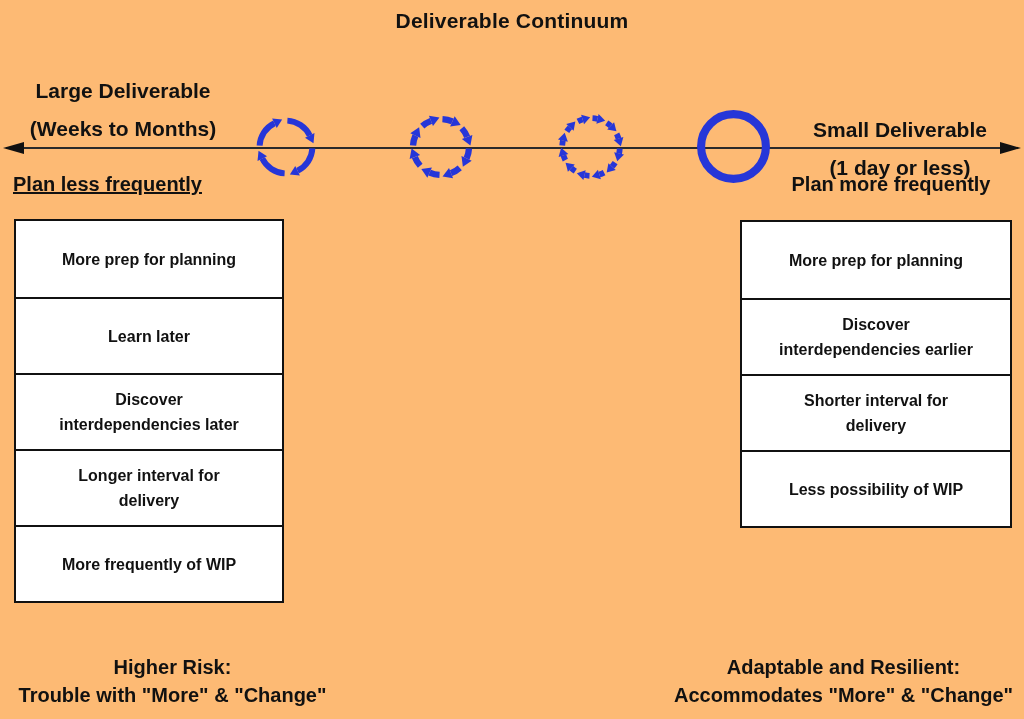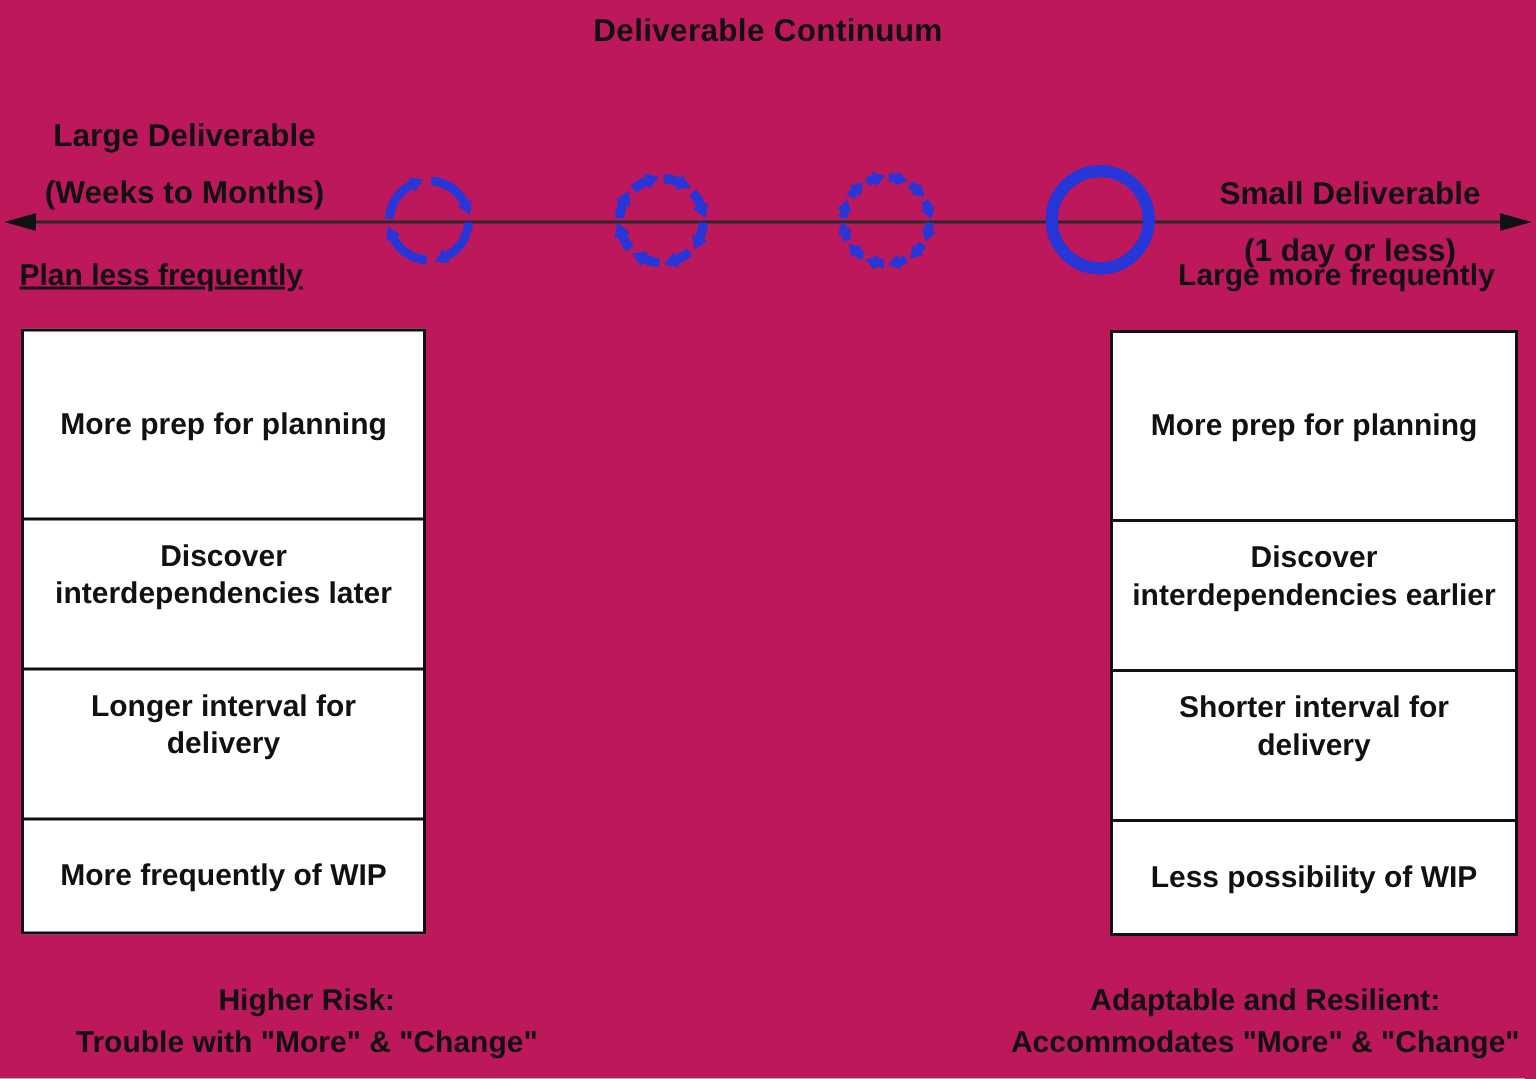--- a/index.html
+++ b/index.html
@@ -1,16 +1,16 @@
 <!DOCTYPE html>
 <html><head>
 <meta charset="utf-8">
 <style>
   html,body{margin:0;padding:0;background:#fff;}
-  #page{position:relative;width:1024px;height:719px;background:#be185d;overflow:hidden;
+  #page{position:relative;width:1024px;height:719px;background:#fdba74;overflow:hidden;
         font-family:"Liberation Sans",sans-serif;font-weight:700;color:#111;}
 
   .title{position:absolute;top:9px;left:0;width:1024px;text-align:center;
          font-size:21px;letter-spacing:.2px;}
 
   .axis-label{position:absolute;font-size:21px;line-height:38px;text-align:center;
               white-space:pre-line;}
   .axis-label.left{left:8px;top:72px;width:230px;}
   .axis-label.right{left:782px;top:72px;width:236px;margin-top:39px;}
 
@@ -27,27 +27,27 @@
   .cycle.c4{left:693px;top:106px;width:81px;height:81px;}
 
   .plan-caption{position:absolute;top:171px;font-size:20px;line-height:26px;}
   .plan-caption.left{left:13px;text-decoration:underline;}
   .plan-caption.right{left:778px;width:226px;text-align:center;}
 
   .factor-table{position:absolute;border:2px solid #111;background:#fff;box-sizing:border-box;}
   .factor-table.left{left:14px;top:219px;width:270px;}
   .factor-table.right{left:740px;top:220px;width:272px;}
   .factor-table .row{height:76px;display:flex;align-items:center;justify-content:center;
-                     text-align:center;font-size:20px;line-height:25px;white-space:pre-line;
-                     border-top:2px solid #111;padding:0 4px;box-sizing:border-box;margin-top:24px;}
+                     text-align:center;font-size:16px;line-height:25px;white-space:pre-line;
+                     border-top:2px solid #111;padding:0 4px;box-sizing:border-box;}
   .factor-table .row:first-child{border-top:none;}
 
   .footer-caption{position:absolute;top:653px;font-size:20px;line-height:28px;
                   text-align:center;white-space:pre-line;}
-  .footer-caption.left{left:0;width:345px;margin-left:32px;}
+  .footer-caption.left{left:0;width:345px;}
   .footer-caption.right{left:652px;width:383px;}
 </style>
 </head>
 <body>
 
 <div id="page">
 
   <div class="title">Deliverable Continuum</div>
 
   <div class="axis-label left">Large Deliverable
@@ -119,24 +119,25 @@
         <path d="M 48.824484126683906 8.531721009528477 L 36.25852987803136 5.053676469737338 L 40.351733744149676 18.44194305321983 Z" fill="#2636d8"></path>
       </svg>
     </div>
   <div class="cycle c4">
       <svg viewBox="0 0 100 100">
         <circle cx="50" cy="50" r="40" fill="none" stroke="#2636d8" stroke-width="10"></circle>
       </svg>
     </div>
 
   <div class="plan-caption left">Plan less frequently</div>
-  <div class="plan-caption right">Large more frequently</div>
+  <div class="plan-caption right">Plan more frequently</div>
 
   <div class="factor-table left">
     <div class="row">More prep for planning</div>
+    <div class="row">Learn later</div>
     <div class="row">Discover
 interdependencies later</div>
     <div class="row">Longer interval for
 delivery</div>
     <div class="row">More frequently of WIP</div>
   </div>
 
   <div class="factor-table right">
     <div class="row">More prep for planning</div>
     <div class="row">Discover

